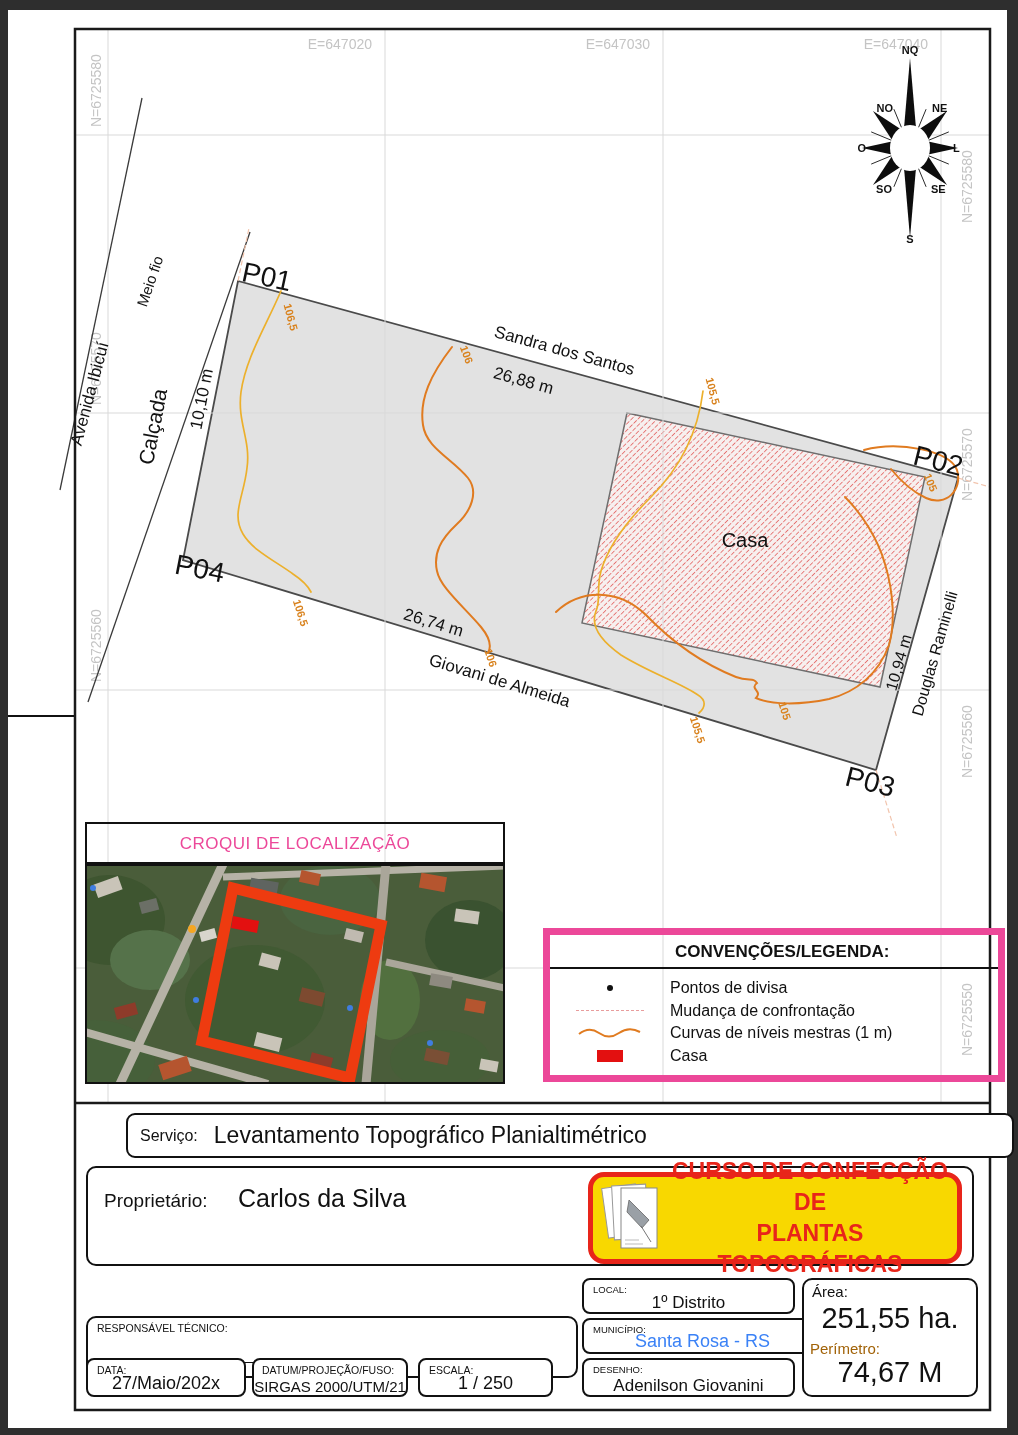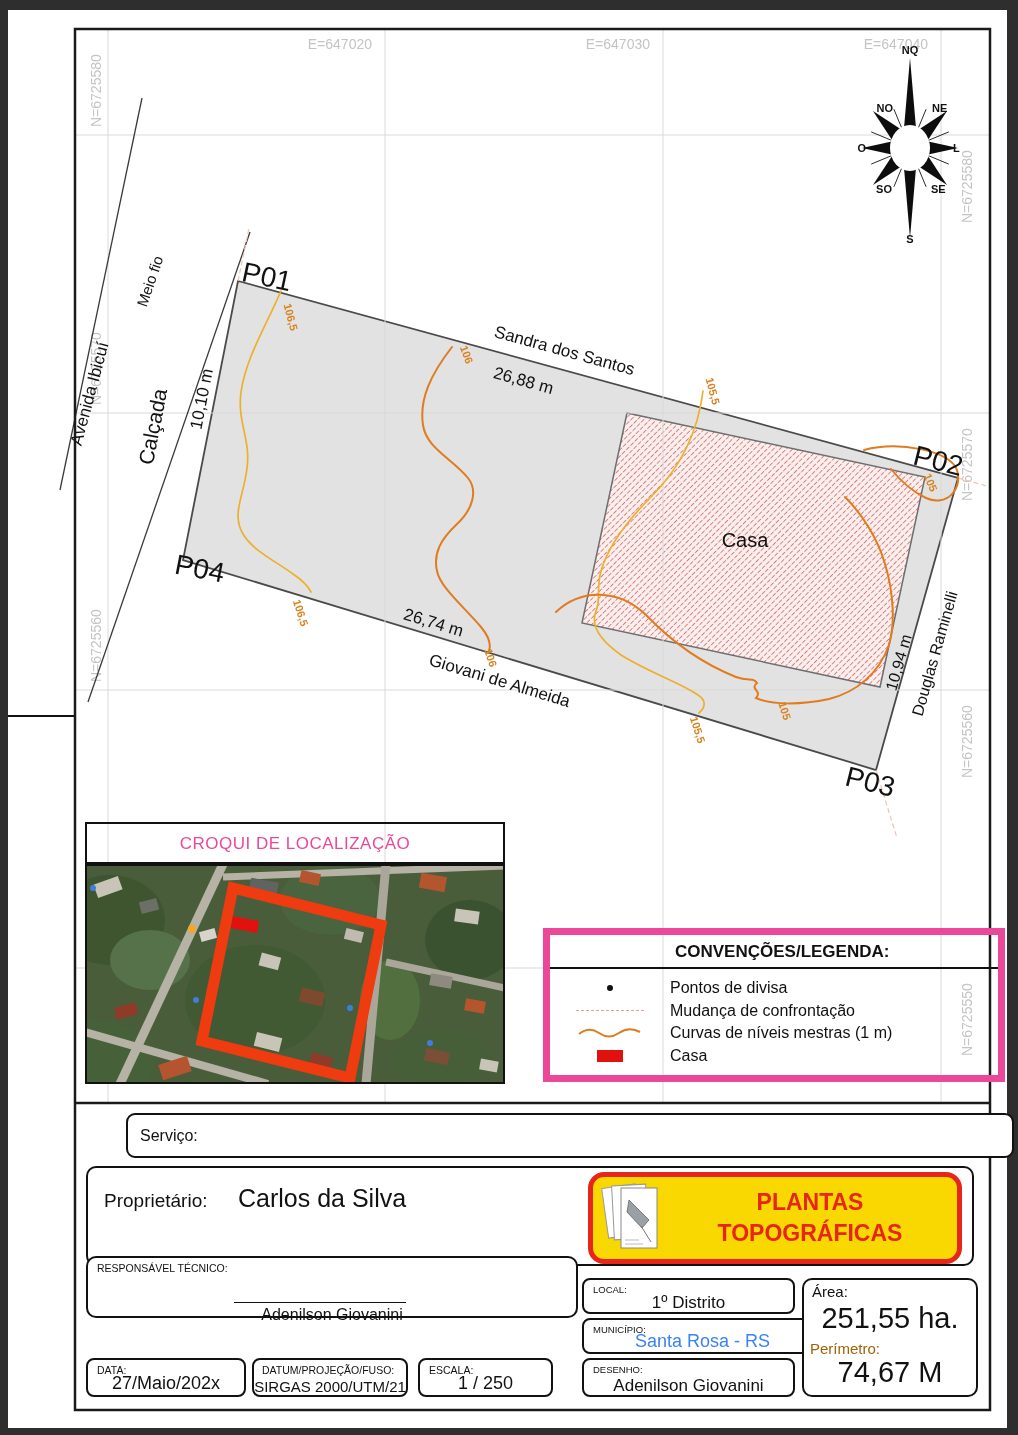--- a/index.html
+++ b/index.html
@@ -30,21 +30,21 @@
     display:flex;align-items:center;margin-left:40px;}
   .servico-label{font-size:16px;color:#111;margin-left:12px;}
   .servico-value{font-size:23px;color:#111;margin-left:16px;}
   .prop-box{left:86px;top:1166px;width:888px;height:100px;}
   .prop-label{position:absolute;left:16px;top:22px;font-size:19px;color:#111;}
   .prop-value{position:absolute;left:150px;top:16px;font-size:25px;color:#111;}
   .banner{left:588px;top:1172px;width:374px;height:92px;background:#f8d800;border:5px solid #e8251a;
     border-radius:16px;display:flex;align-items:center;}
   .banner-text{flex:1;text-align:center;font-size:23px;font-weight:bold;color:#e8251a;line-height:1.35;}
   .small-label{position:absolute;left:9px;top:4px;font-size:10.5px;color:#111;}
-  .resp-box{left:86px;top:1256px;width:492px;height:62px;}
+  .resp-box{left:86px;top:1316px;width:492px;height:62px;}
   .sig-line{position:absolute;left:146px;top:44px;width:172px;border-top:1.5px solid #111;}
   .resp-name{position:absolute;left:0;top:48px;width:100%;text-align:center;font-size:16px;color:#111;}
   .local-box{left:582px;top:1278px;width:213px;height:36px;border-radius:8px;}
   .municipio-box{left:582px;top:1318px;width:241px;height:36px;border-radius:8px;}
   .desenho-box{left:582px;top:1358px;width:213px;height:39px;border-radius:8px;}
   .mid-value{position:absolute;left:0;top:13px;width:100%;text-align:center;font-size:17px;color:#111;}
   .mid-value-hi{position:absolute;left:0;top:11px;width:100%;text-align:center;font-size:18px;color:#3b82f6;}
   .area-box{left:802px;top:1278px;width:176px;height:119px;}
   .area-label{position:absolute;left:8px;top:3px;font-size:15px;color:#111;}
   .area-value{position:absolute;left:0;top:22px;width:100%;text-align:center;font-size:29px;font-weight:500;color:#111;}
@@ -269,38 +269,40 @@
       <span class="legend-sym">
           <span class="casasw"></span>
         </span>
       <span class="legend-label">Casa</span>
     </div>
   </div>
 </div>
 
 <div class="abs rbox servico-box">
   <span class="servico-label">Serviço:</span>
+  <span class="servico-value">Levantamento Topográfico Planialtimétrico</span>
 </div>
 
 <div class="abs rbox prop-box">
   <span class="prop-label">Proprietário:</span>
   <span class="prop-value">Carlos da Silva</span>
 </div>
 
 <div class="abs banner">
   <svg width="62" height="76" viewBox="0 0 62 76" style="margin-left:8px;">
     <rect x="4" y="6" width="34" height="50" fill="#fff" stroke="#999" transform="rotate(-8 21 31)"></rect>
     <rect x="12" y="5" width="34" height="54" fill="#fff" stroke="#999" transform="rotate(-3 29 32)"></rect>
     <rect x="20" y="8" width="36" height="60" fill="#fff" stroke="#888"></rect>
     <polygon points="28,20 48,40 41,48 26,32" fill="#9aa0a6" stroke="#666" stroke-width="0.8"></polygon>
     <line x1="40" y1="46" x2="50" y2="62" stroke="#777" stroke-width="1"></line>
     <line x1="24" y1="60" x2="38" y2="60" stroke="#bbb" stroke-width="1"></line>
     <line x1="24" y1="64" x2="42" y2="64" stroke="#bbb" stroke-width="1"></line>
   </svg>
   <div class="banner-text">
+    <div>CURSO DE CONFECÇÃO DE</div>
     <div>PLANTAS TOPOGRÁFICAS</div>
   </div>
 </div>
 
 <div class="abs rbox resp-box">
   <span class="small-label">RESPONSÁVEL TÉCNICO:</span>
   <span class="sig-line"></span>
   <span class="resp-name">Adenilson Giovanini</span>
 </div>
 

